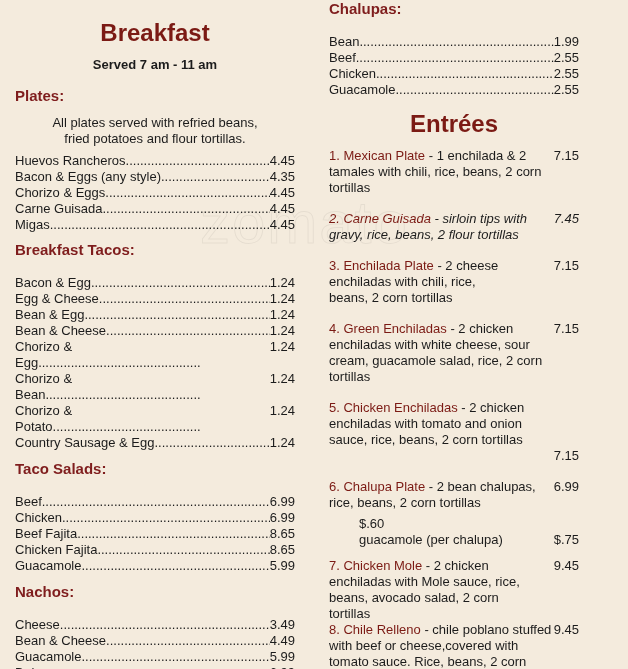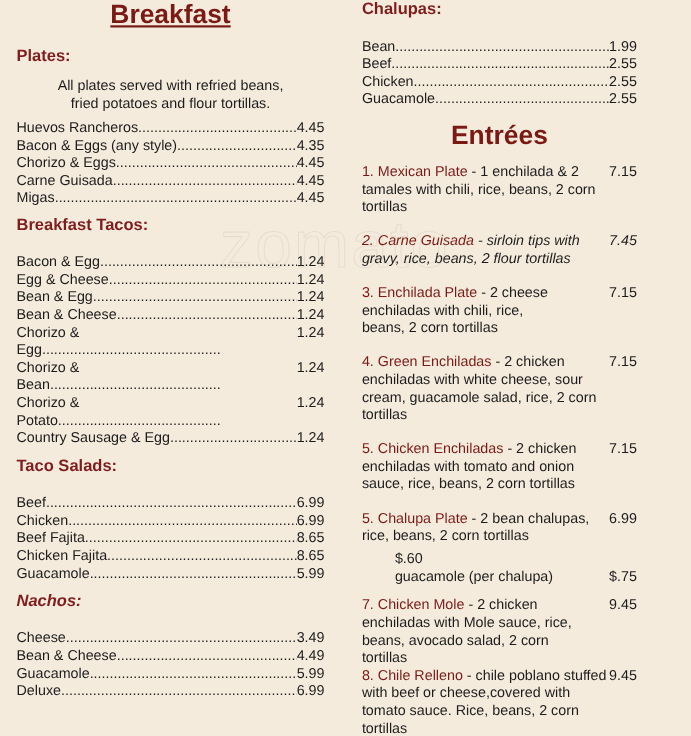--- a/index.html
+++ b/index.html
@@ -46,21 +46,22 @@
     -webkit-text-stroke: 1px rgba(0,0,0,0.06); font-family: "Liberation Sans", sans-serif;
     letter-spacing: 2px;
   }
 </style>
 </head>
 <body>
 
 <div class="watermark">zomato</div>
 
 <div class="col left">
-  <div class="big-title" style="margin-top:0px;padding-top:0;text-decoration:underline;">Breakfast</div>
+  <div class="big-title" style="margin-top:0px;padding-top:19px;">Breakfast</div>
+  <div class="served" style="margin-top:10px;">Served 7 am - 11 am</div>
 
   <div class="sec-head" style="margin-top:14px;">Plates:</div>
   <div class="note" style="margin-top:10px;">
     <div>All plates served with refried beans,</div>
     <div>fried potatoes and flour tortillas.</div>
   </div>
   <div style="margin-top:6px;">
     <div class="row">
         <span class="name">Huevos Rancheros</span>
         <span class="price">4.45</span>
@@ -145,21 +146,21 @@
     <div class="row">
         <span class="name">Chicken Fajita</span>
         <span class="price">8.65</span>
       </div>
     <div class="row">
         <span class="name">Guacamole</span>
         <span class="price">5.99</span>
       </div>
   </div>
 
-  <div class="sec-head" style="margin-top:9px;font-style:italic;">Nachos:</div>
+  <div class="sec-head" style="margin-top:9px;">Nachos:</div>
   <div style="margin-top:16px;">
     <div class="row">
         <span class="name">Cheese</span>
         <span class="price">3.49</span>
       </div>
     <div class="row">
         <span class="name">Bean &amp; Cheese</span>
         <span class="price">4.49</span>
       </div>
     <div class="row">
@@ -206,26 +207,26 @@
       <span class="price">7.45</span>
     </div>
     <div class="entree" style="margin-top:15px;gap:40px;">
       <div class="desc" style="width:232px;"><span class="ename">3. Enchilada Plate</span><span> - 2 cheese enchiladas with chili, rice, beans, 2 corn tortillas</span></div>
       <span class="price">7.15</span>
     </div>
     <div class="entree" style="margin-top:15px;">
       <div class="desc"><span class="ename">4. Green Enchiladas</span><span> - 2 chicken enchiladas with white cheese, sour cream, guacamole salad, rice, 2 corn tortillas</span></div>
       <span class="price">7.15</span>
     </div>
+    <div class="entree" style="margin-top:15px;flex-direction:column;">
+      <div class="desc" style="width:232px;"><span class="ename">5. Chicken Enchiladas</span><span> - 2 chicken enchiladas with tomato and onion sauce, rice, beans, 2 corn tortillas</span></div>
+      <span class="price">7.15</span>
+    </div>
     <div class="entree" style="margin-top:15px;">
-      <div class="desc" style="width:232px;"><span class="ename">5. Chicken Enchiladas</span><span> - 2 chicken enchiladas with tomato and onion sauce, rice, beans, 2 corn tortillas</span></div>
-      <span class="price">7.15</span>
-    </div>
-    <div class="entree" style="margin-top:15px;">
-      <div class="desc" style="width:235px;"><span class="ename">5. Chalupa Plate</span><span> - 2 bean chalupas, rice, beans, 2 corn tortillas</span></div>
+      <div class="desc" style="width:235px;"><span class="ename">6. Chalupa Plate</span><span> - 2 bean chalupas, rice, beans, 2 corn tortillas</span></div>
       <span class="price">6.99</span>
     </div>
     <div style="margin-top:5px;">
       <div class="addon">
           <span>$.60</span>
         </div>
       <div class="addon">
           <span class="aname">guacamole (per chalupa)</span>
           <span>$.75</span>
         </div>

